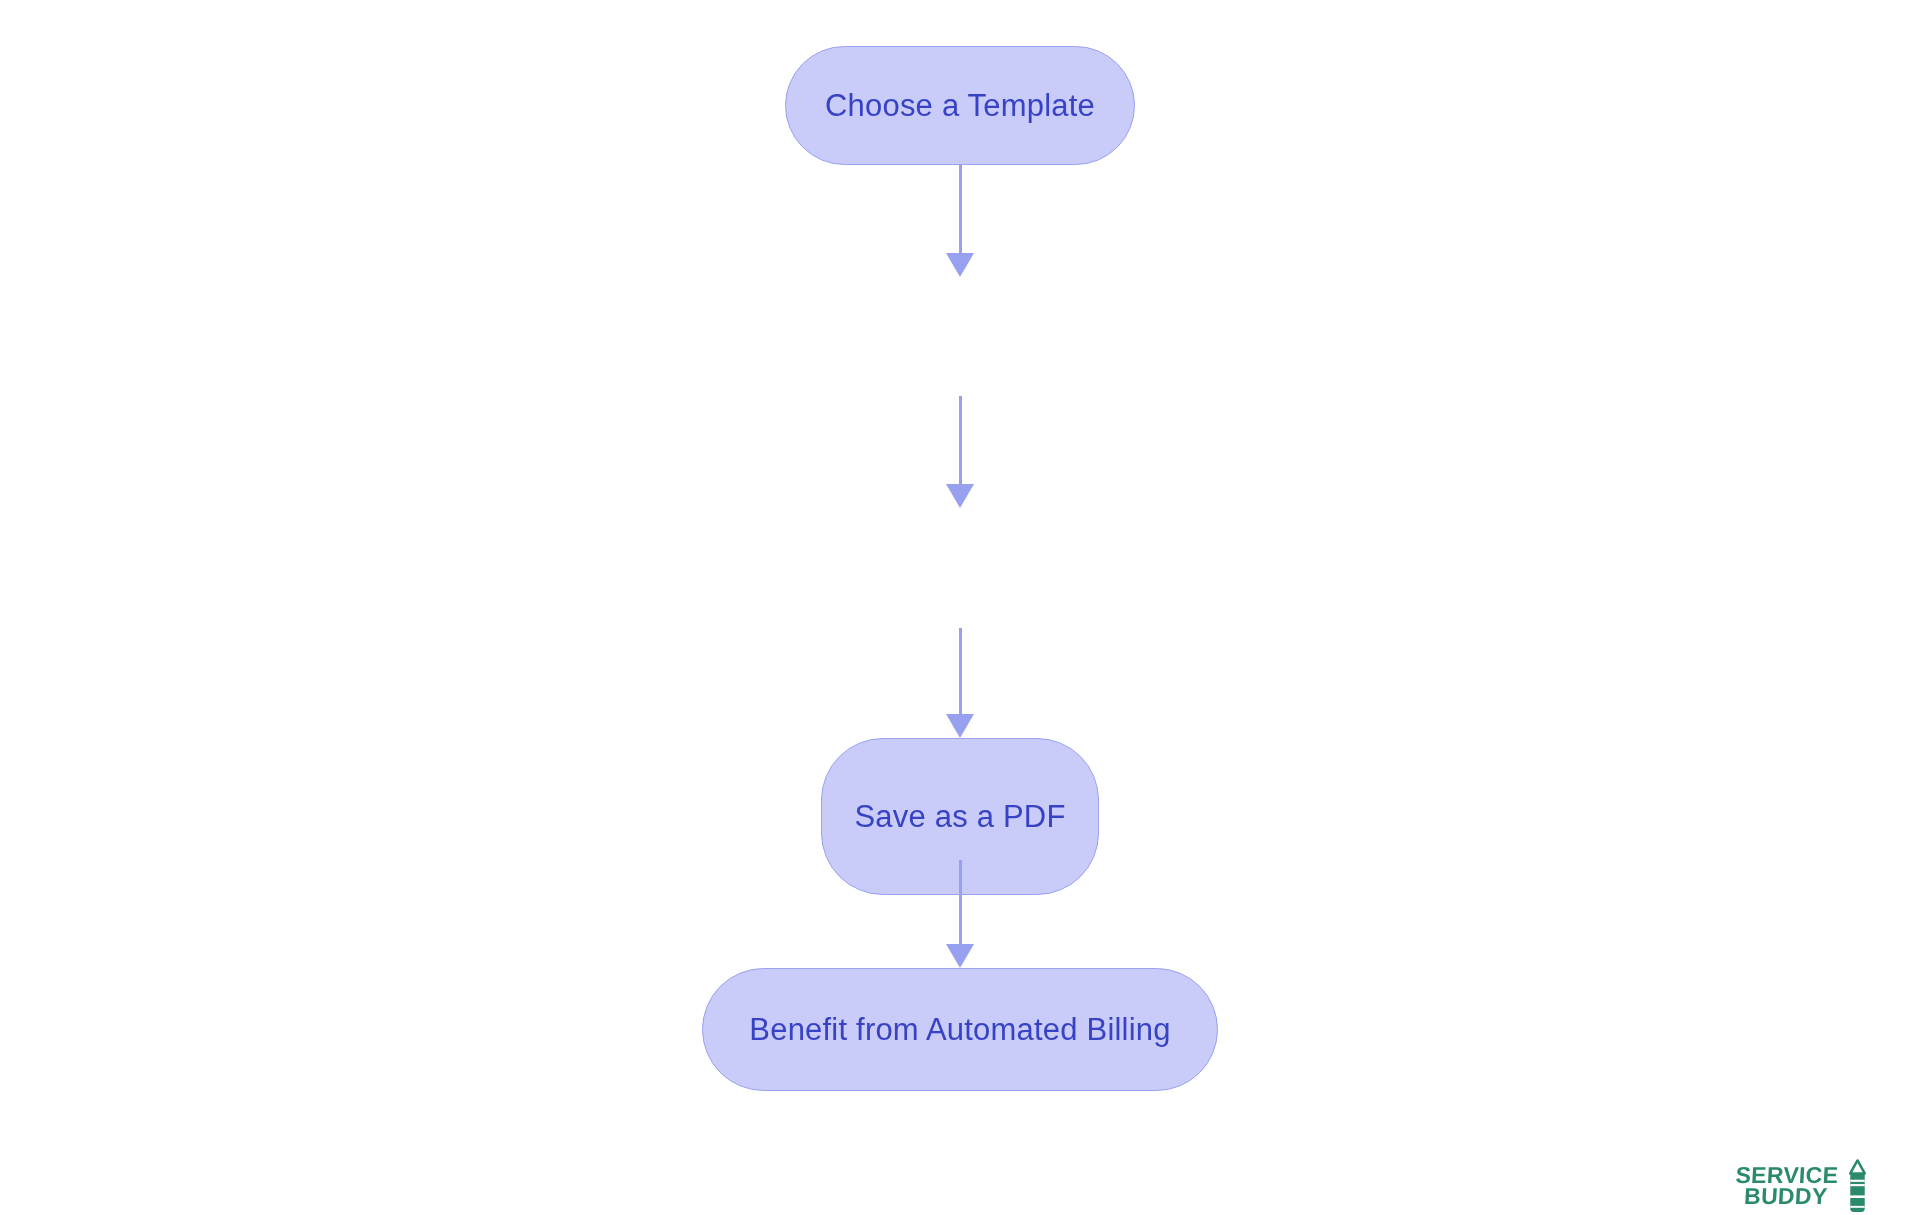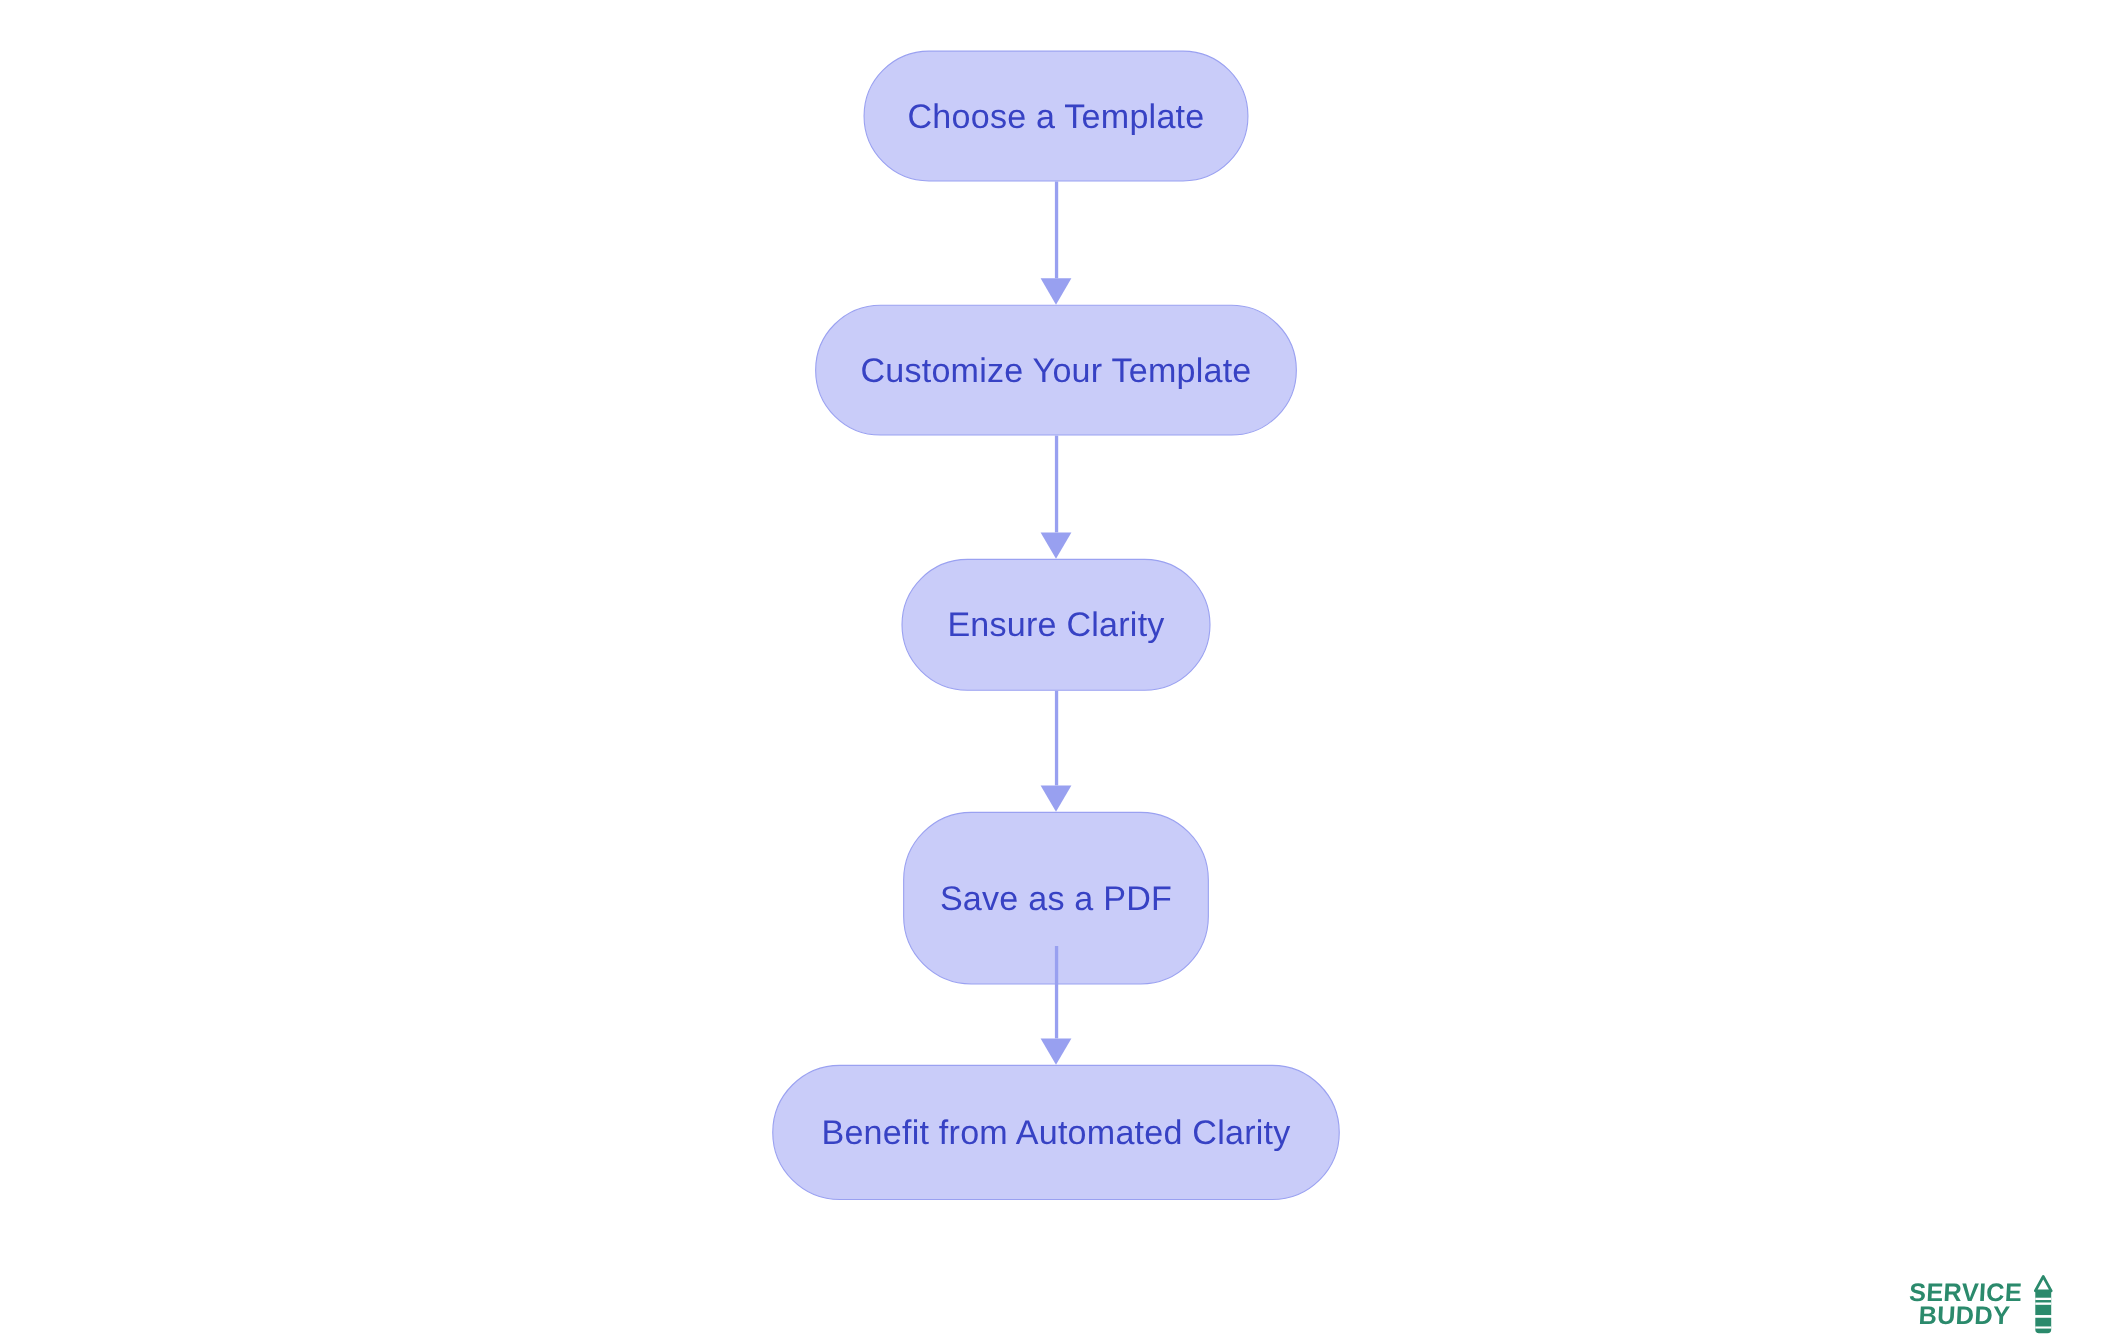--- a/index.html
+++ b/index.html
@@ -104,49 +104,43 @@
 
   <div class="node node-1">
     <span>Choose a Template</span>
   </div>
 
   <div class="arrow arrow-1">
     <i class="shaft"></i>
     <i class="head"></i>
   </div>
 
-  <div class="node node-2">
-    <span>Customize Your Template</span>
-  </div>
 
   <div class="arrow arrow-2">
     <i class="shaft"></i>
     <i class="head"></i>
   </div>
 
-  <div class="node node-3">
-    <span>Ensure Clarity</span>
-  </div>
 
   <div class="arrow arrow-3">
     <i class="shaft"></i>
     <i class="head"></i>
   </div>
 
   <div class="node node-4">
     <span>Save as a PDF</span>
   </div>
 
   <div class="arrow arrow-4">
     <i class="shaft"></i>
     <i class="head"></i>
   </div>
 
   <div class="node node-5">
-    <span>Benefit from Automated Clarity</span>
+    <span>Benefit from Automated Billing</span>
   </div>
 
   <footer class="logo">
     <div class="logo-text">
       <span>SERVICE</span>
       <span>BUDDY</span>
     </div>
     <svg class="pencil" viewBox="0 0 21 56" aria-hidden="true">
 
       <path d="M10.5 1.5 L18 15 L3 15 Z" fill="#ffffff" stroke="currentColor" stroke-width="2.6" stroke-linejoin="round"></path>

